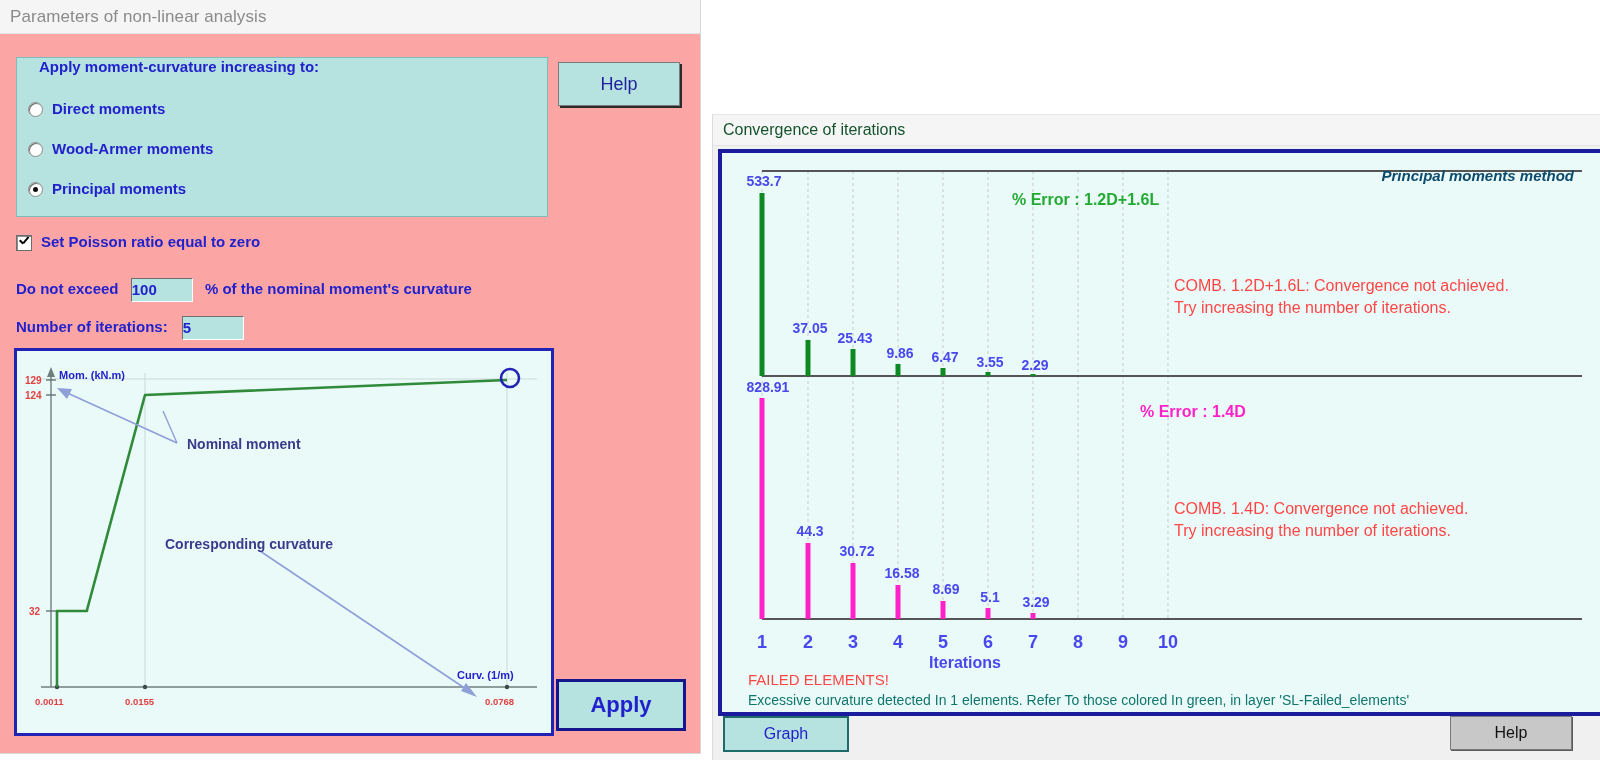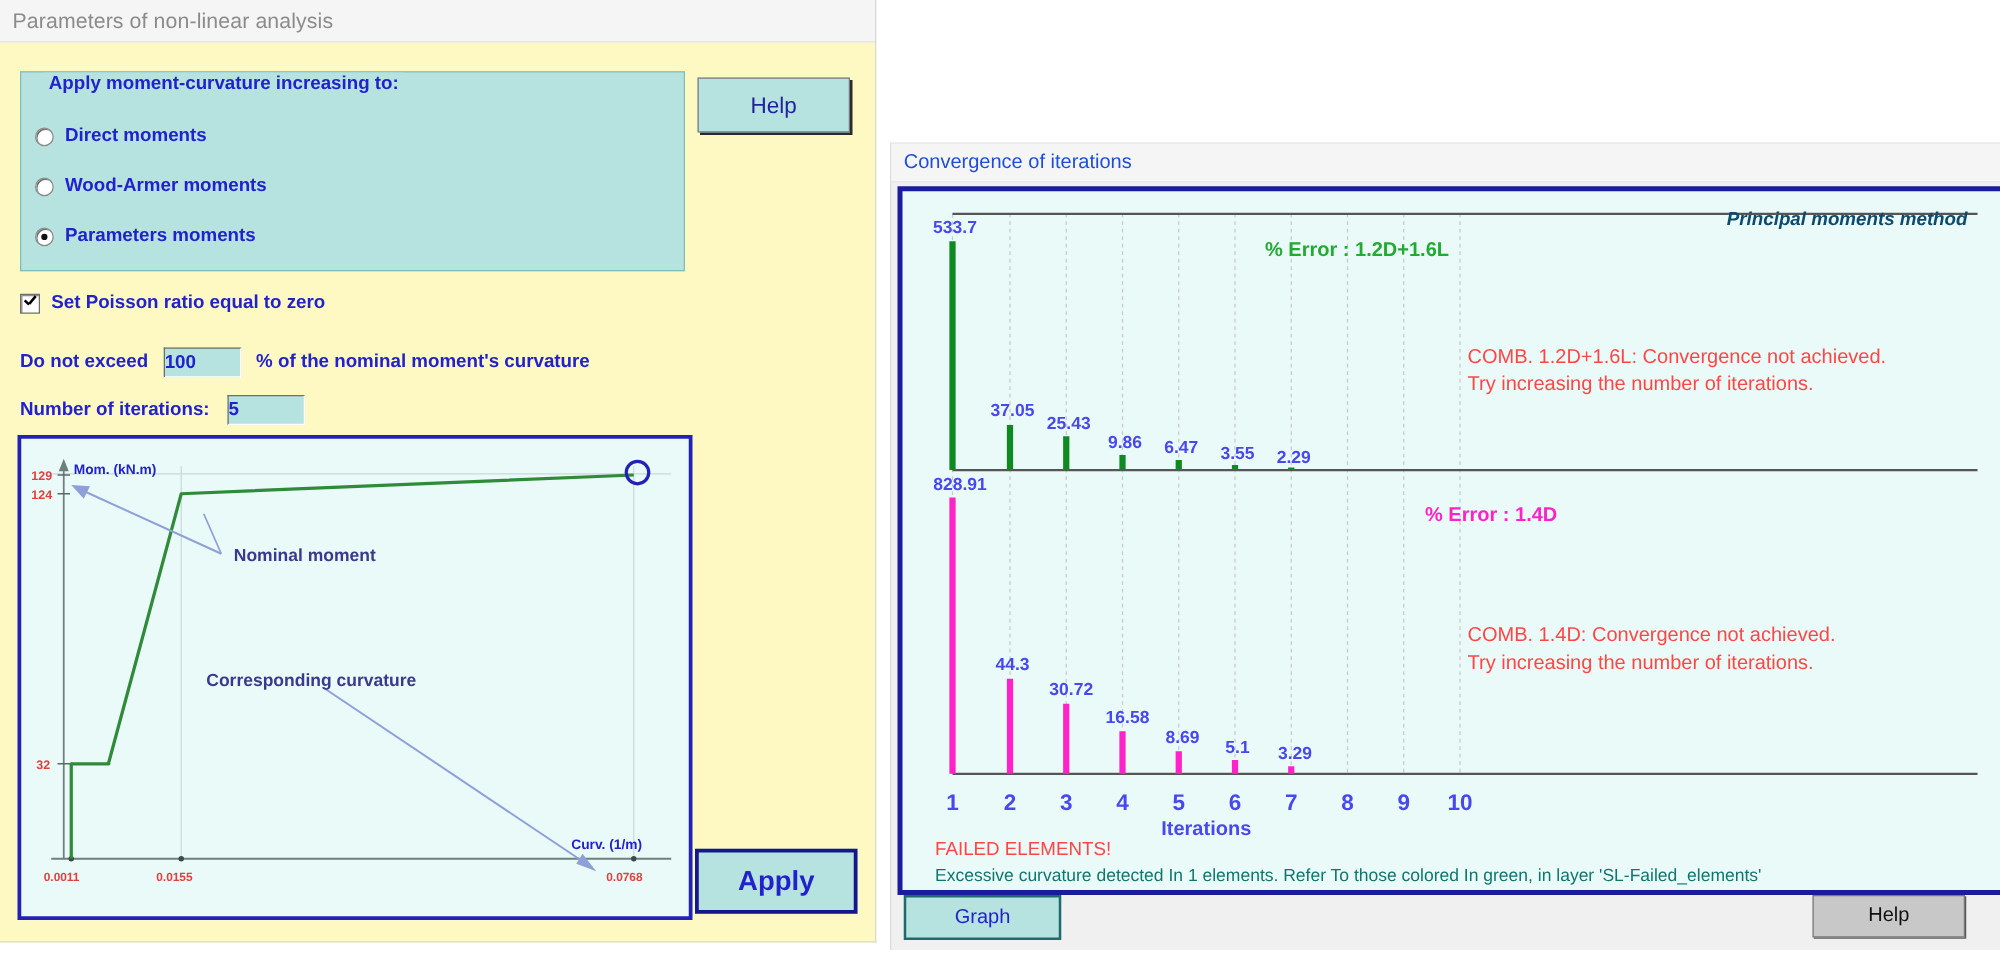--- a/index.html
+++ b/index.html
@@ -7,21 +7,21 @@
     width:1600px;height:777px;
     background:#ffffff;
     font-family:"Liberation Sans", sans-serif;
     position:relative;
     overflow:hidden;
   }
 
   
   #left-window{
     position:absolute;left:0;top:0;width:700px;height:753px;
-    background:#fef9c3;
+    background:#fca5a5;
     border-right:1px solid #d8d8d8;
     border-bottom:1px solid #d8d8d8;
   }
   #left-titlebar{
     position:absolute;left:0;top:0;width:700px;height:33px;
     background:#f5f5f5;
     border-bottom:1px solid #e2e2e2;
   }
   #left-title-text{
     position:absolute;left:10px;top:7px;
@@ -104,21 +104,21 @@
     position:absolute;left:712px;top:114px;width:888px;height:645px;
     background:#f0f0f0;
     border-left:1px solid #dcdcdc;
     border-top:1px solid #e6e6e6;
   }
   #right-titlebar{
     position:absolute;left:0;top:0;width:888px;height:30px;
     background:#f5f5f5;border-bottom:1px solid #e4e4e4;
   }
   #right-title-text{
-    position:absolute;left:10px;top:6px;font-size:16px;color:#1d4ed8;
+    position:absolute;left:10px;top:6px;font-size:16px;color:#14532d;
   }
   #conv-panel{
     position:absolute;left:5px;top:34px;width:878px;height:559px;
     background:#eafaf8;border:4px solid #1b1b9e;
     overflow:hidden;
   }
   #conv-svg{position:absolute;left:0;top:0;}
 
   #method-label{
     position:absolute;right:26px;top:14px;
@@ -167,21 +167,21 @@
     <span class="radio-label">Direct moments</span>
   </div>
 
   <div class="radio-row" style="top:140px">
     <span class="radio-mark"></span>
     <span class="radio-label">Wood-Armer moments</span>
   </div>
 
   <div class="radio-row" style="top:180px">
     <span class="radio-mark on"></span>
-    <span class="radio-label">Parameters moments</span>
+    <span class="radio-label">Principal moments</span>
   </div>
 
   <div id="poisson-row">
     <span id="poisson-box"></span>
     <span id="poisson-label">Set Poisson ratio equal to zero</span>
   </div>
 
   <div class="field-row" style="left:16px;top:278px;">
     <span>Do not exceed</span>
     <span class="num-field" style="width:60px;height:22px;line-height:22px;margin:0 8px;">100</span>

